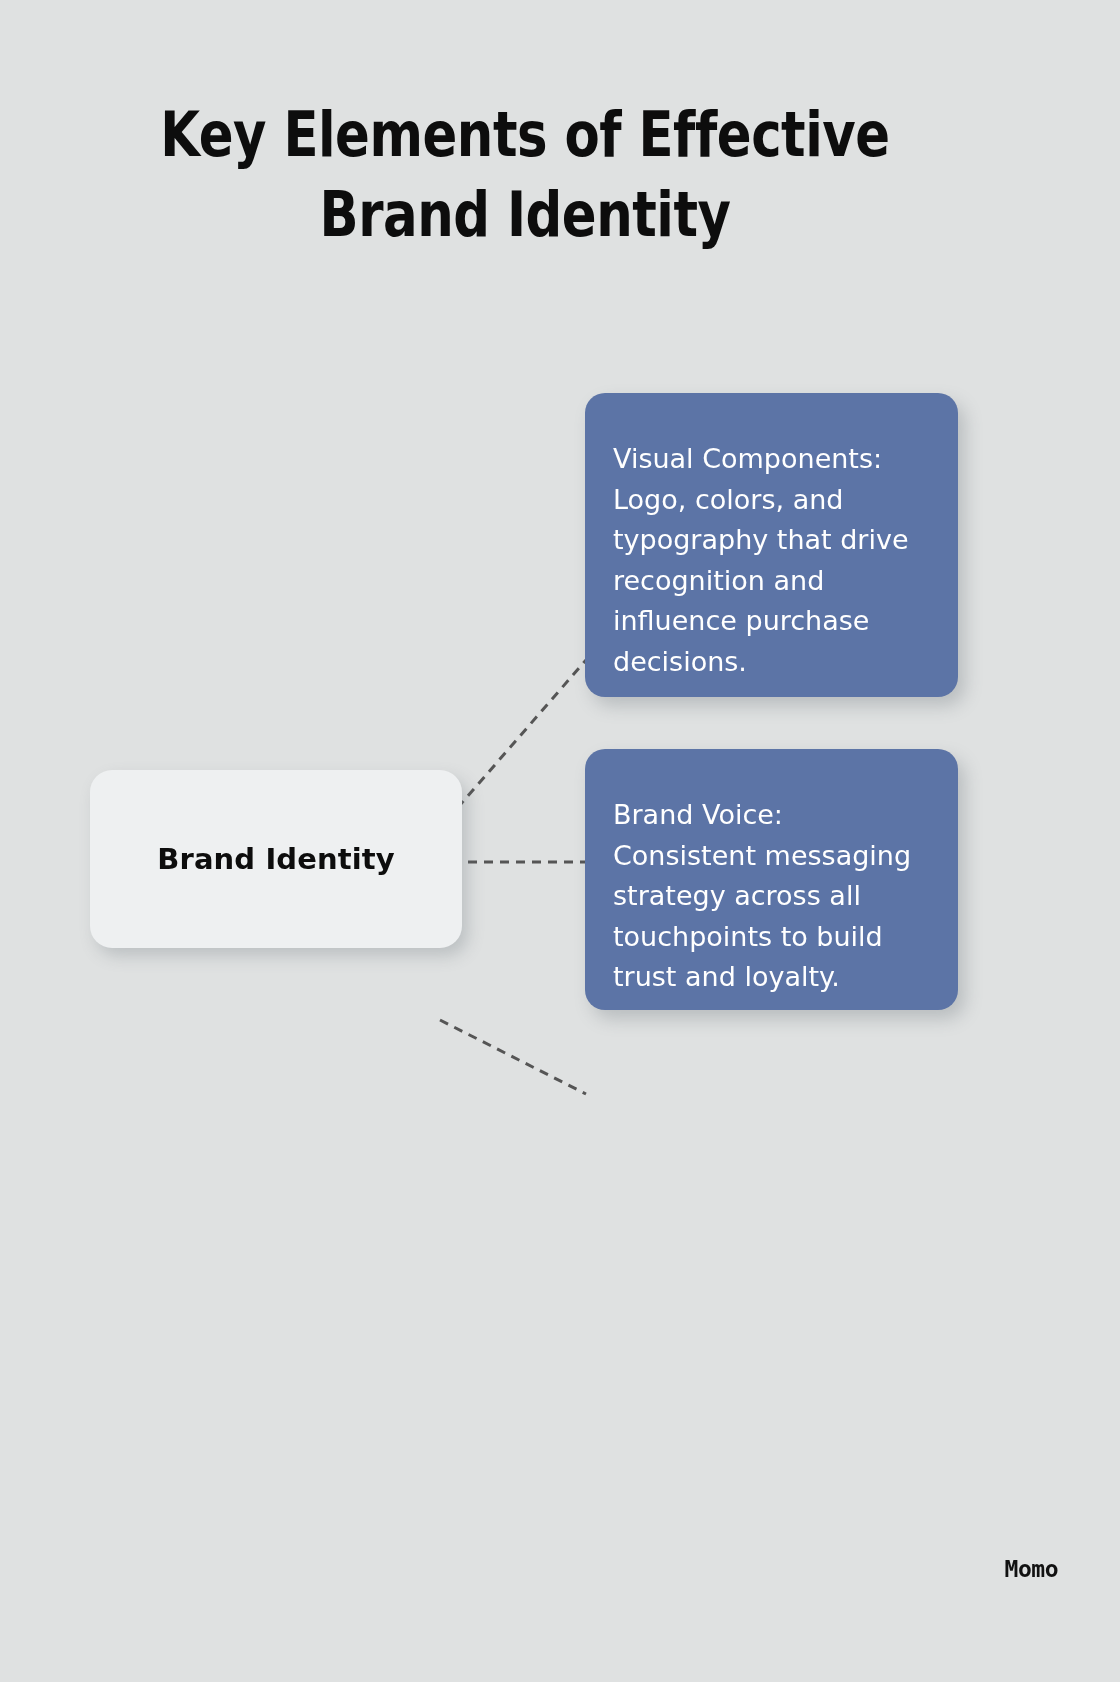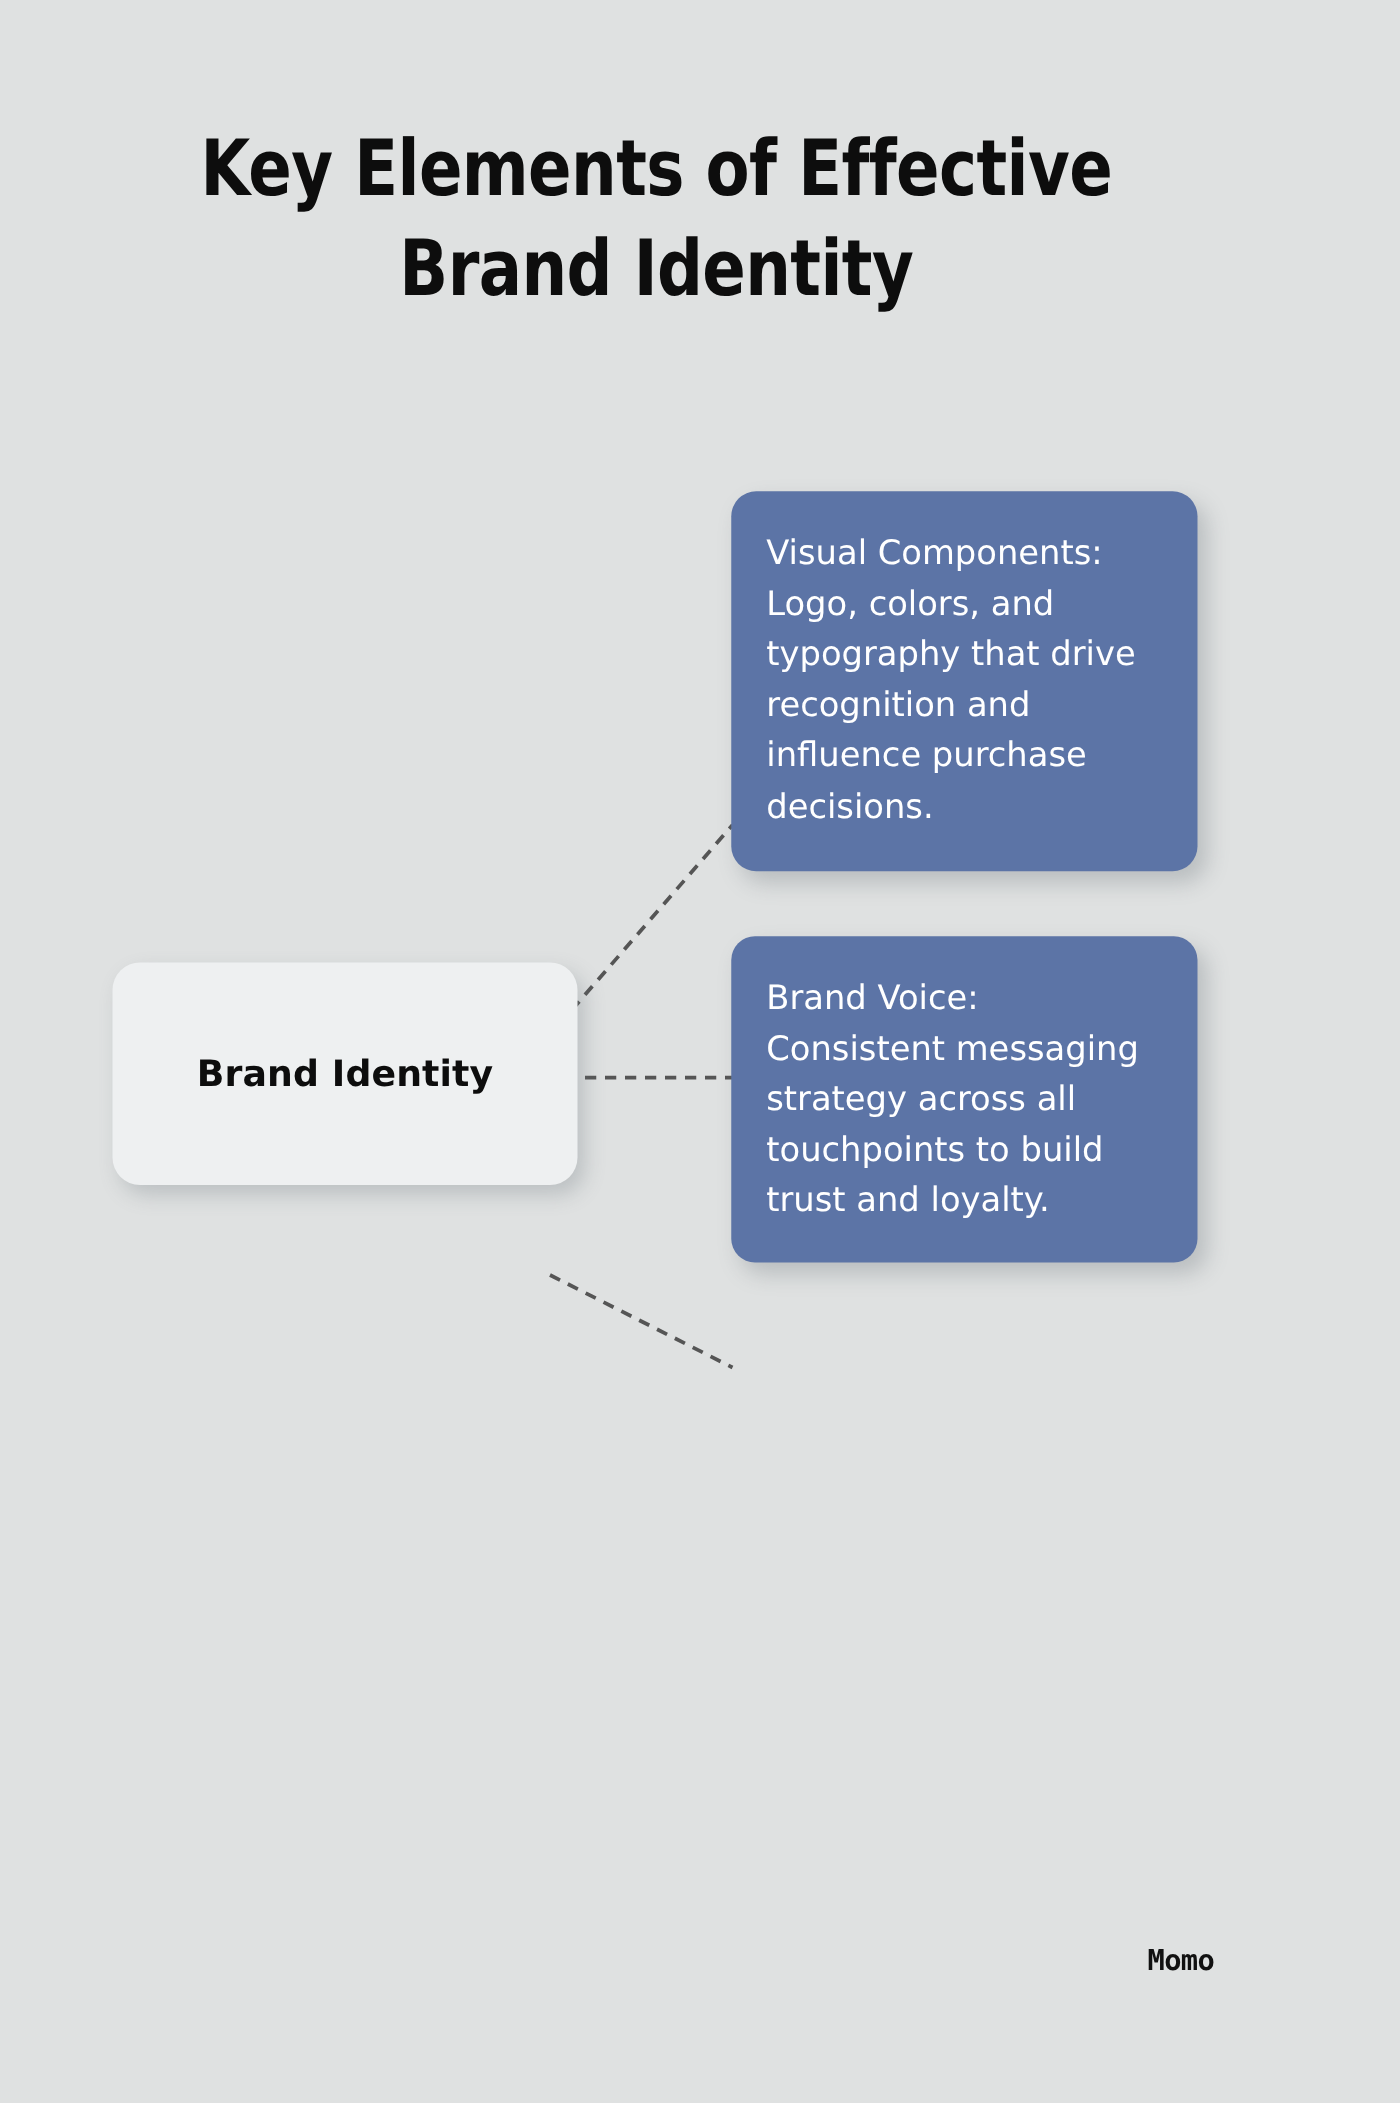--- a/index.html
+++ b/index.html
@@ -71,40 +71,40 @@
     letter-spacing: 0.1px;
   }
 
   
   .card {
     position: absolute;
     background: #5c74a6;
     border-radius: 20px;
     box-shadow: 7px 9px 17px rgba(110,118,125,0.33);
     box-sizing: border-box;
-    padding: 30px 34px 30px 28px;
+    padding: 46px 34px 30px 28px;
     color: #ffffff;
     font-family: "DejaVu Sans", "Liberation Sans", sans-serif;
     font-size: 27px;
     line-height: 40.5px;
     font-weight: 400;
   }
   #card-0 { left: 585px; top: 393px;  width: 373px; height: 304px; }
-  #card-1 { left: 585px; top: 749px;  width: 373px; height: 261px; border-radius: 19px; }
+  #card-1 { left: 585px; top: 749px;  width: 373px; height: 261px; }
   #card-2 { left: 585px; top: 1072px; width: 373px; height: 244px; }
 
   .card .ctext { display: block; }
 
   
   #watermark {
     position: absolute;
     left: 918px;
     top: 1556px;
     width: 140px;
-    text-align: left;
+    text-align: right;
     font-family: "DejaVu Sans Mono", "Liberation Mono", monospace;
     font-weight: 700;
     font-size: 23px;
     letter-spacing: -0.5px;
     color: #111111;
   }
 </style>
 </head>
 <body>
 

